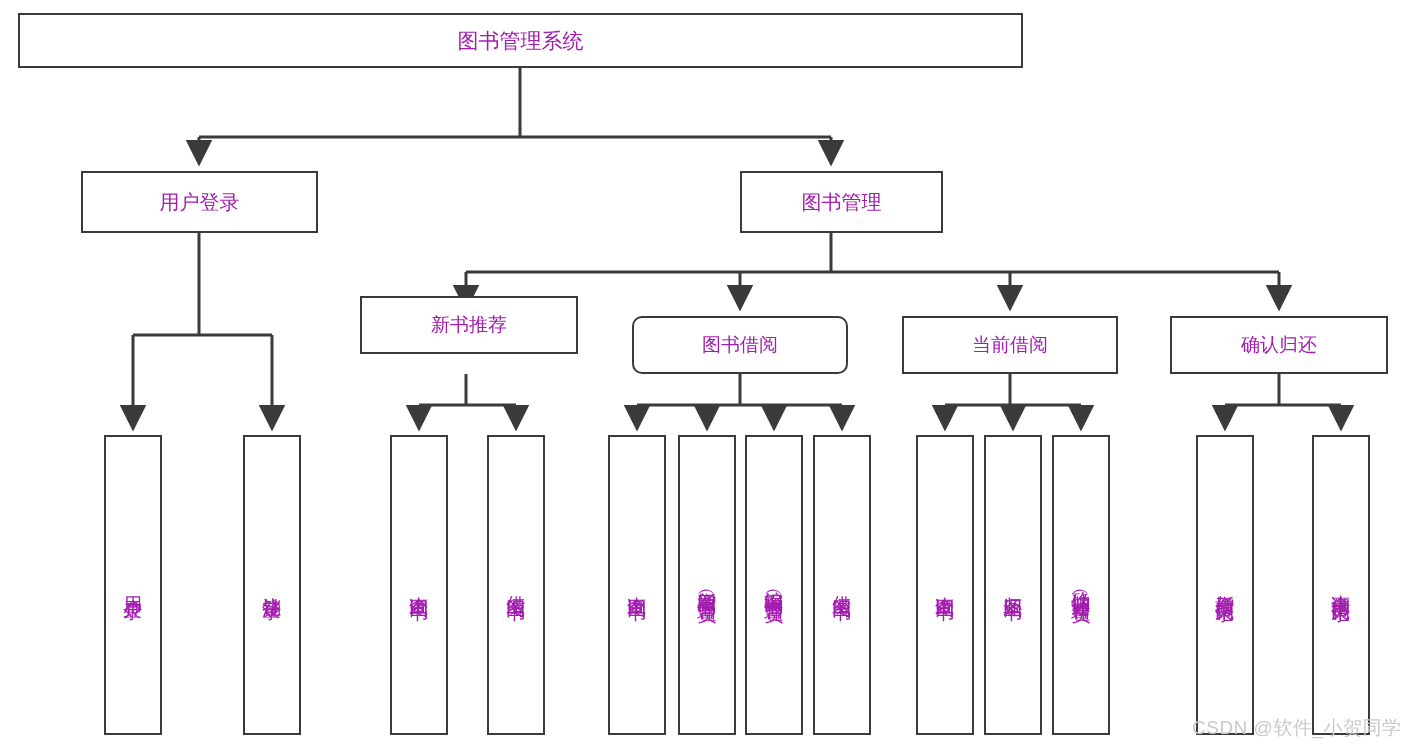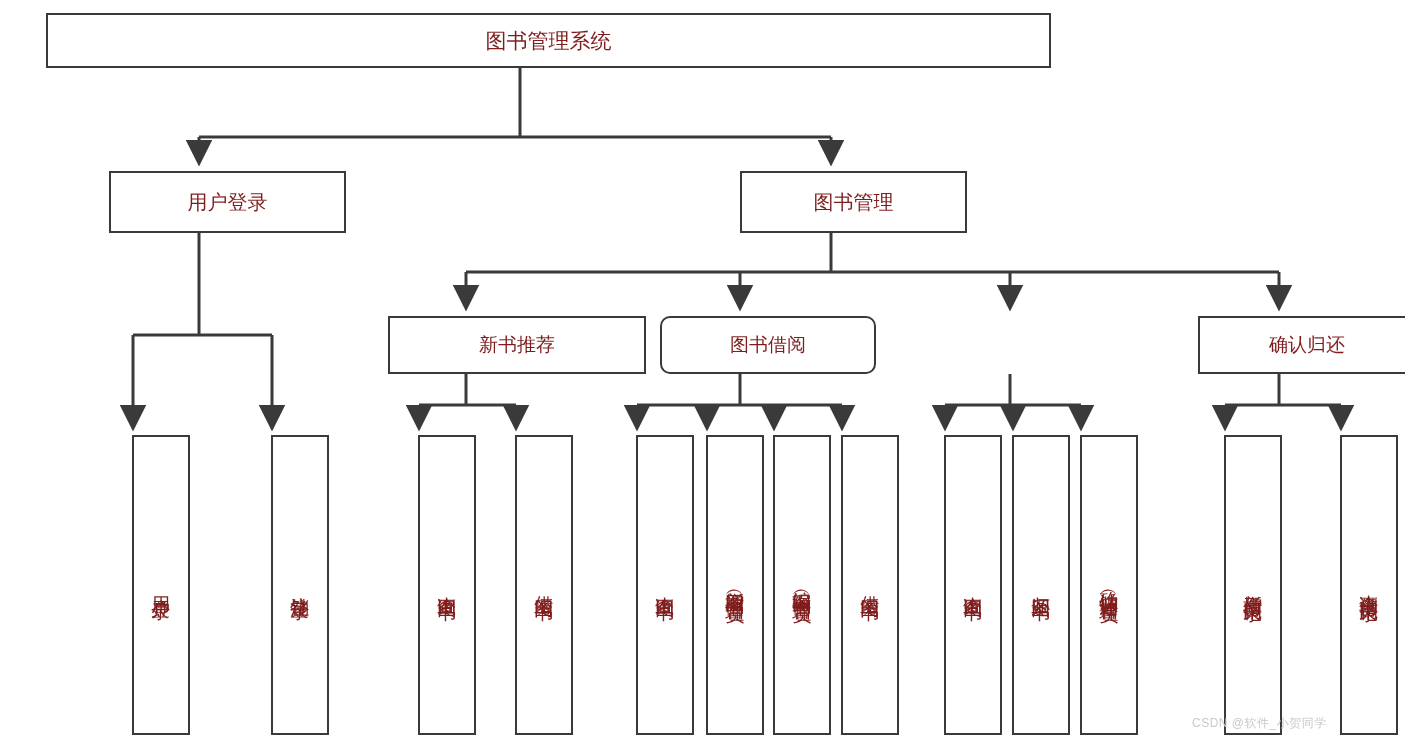--- a/index.html
+++ b/index.html
@@ -26,24 +26,23 @@
     pointer-events: none;
   }
   .node {
     position: absolute;
     box-sizing: border-box;
     background: #ffffff;
     border: 2px solid #3a3a3a;
     display: flex;
     align-items: center;
     justify-content: center;
-    color: #7f1d1d;
+    color: #a21caf;
     line-height: 1.12;
     text-align: center;
-    margin-left: 28px;
   }
   .node.level0 { font-size: 21px; }
   .node.level1 { font-size: 20px; }
   .node.level2 { font-size: 19px; }
   .node.leaf {
     font-size: 19px;
     writing-mode: vertical-rl;
     text-orientation: upright;
     letter-spacing: 2px;
     padding: 6px 0;
@@ -51,21 +50,21 @@
     justify-content: center;
     white-space: nowrap;
   }
   .node.leaf > span {
     writing-mode: vertical-rl;
     text-orientation: upright;
     display: block;
   }
   .watermark {
     position: absolute;
-    font-size: 12px;
+    font-size: 19px;
     color: #c9c9c9;
     white-space: nowrap;
     letter-spacing: 0.5px;
   }
 </style>
 </head>
 <body>
 
 <div id="canvas">
 
@@ -120,29 +119,32 @@
     </g>
   </svg>
 
   <div class="node level0" style="left:18px; top:13px; width:1005px; height:55px;">
     <span>图书管理系统</span>
   </div>
 
   <div class="node level1" style="left:81px; top:171px; width:237px; height:62px;">
     <span>用户登录</span>
   </div>
-  <div class="node level1" style="left:712px; top:171px; width:227px; height:62px;font-family:Liberation Serif, serif;">
+  <div class="node level1" style="left:740px; top:171px; width:203px; height:62px;font-family:Liberation Serif, serif;">
     <span>图书管理</span>
   </div>
 
-  <div class="node level2" style="left:360px; top:316px; width:258px; height:58px;">
+  <div class="node level2" style="left:360px; top:296px; width:218px; height:58px;">
     <span>新书推荐</span>
   </div>
   <div class="node level2" style="left:632px; top:316px; width:216px; height:58px;border-radius:10px;">
     <span>图书借阅</span>
+  </div>
+  <div class="node level2" style="left:902px; top:316px; width:216px; height:58px;">
+    <span>当前借阅</span>
   </div>
   <div class="node level2" style="left:1170px; top:316px; width:218px; height:58px;">
     <span>确认归还</span>
   </div>
 
   <div class="node leaf" style="left:104px; top:435px; width:58px; height:300px;">
     <span>用户登录</span>
   </div>
   <div class="node leaf" style="left:243px; top:435px; width:58px; height:300px;">
     <span>注销登录</span>

